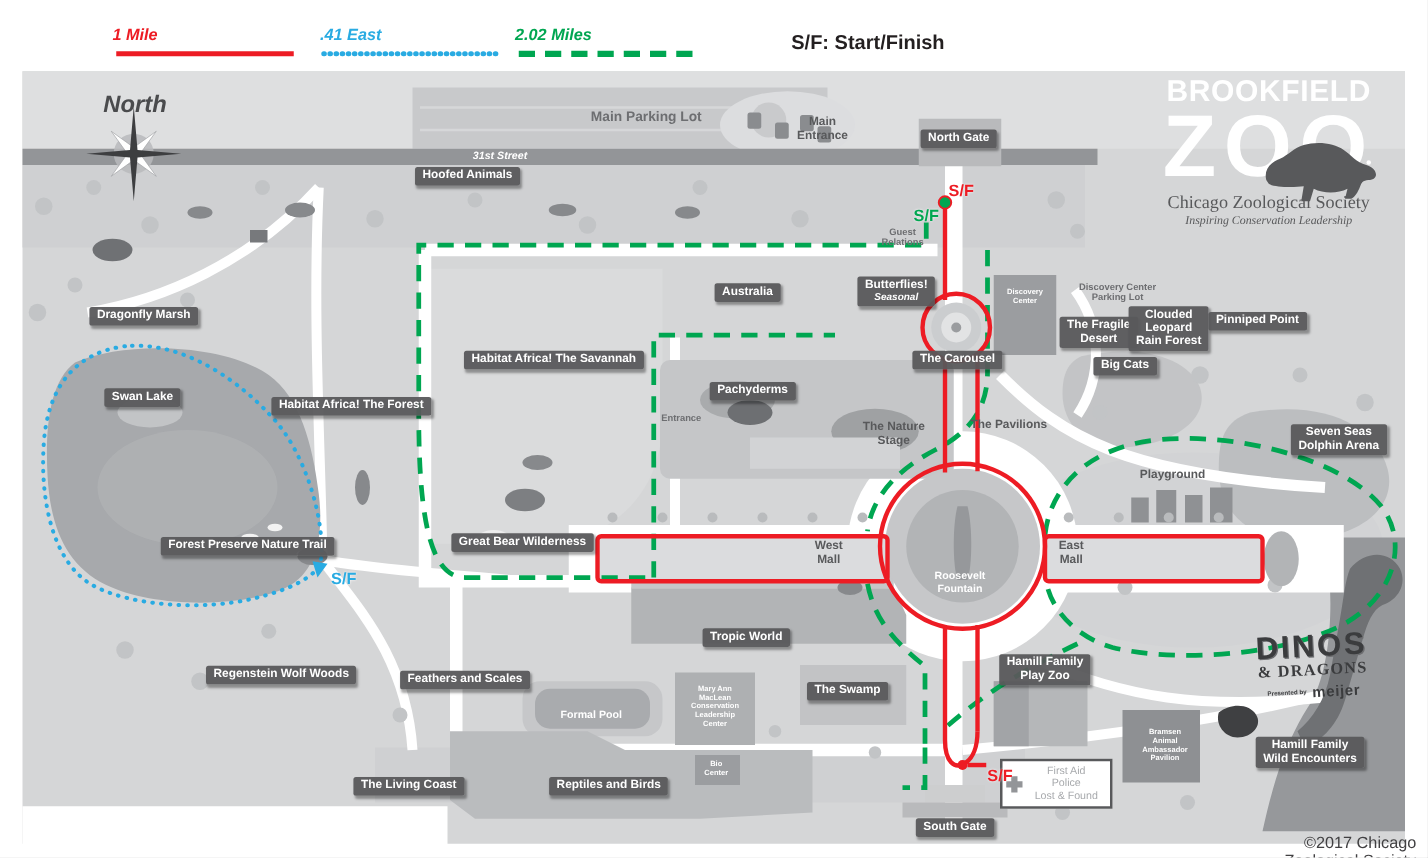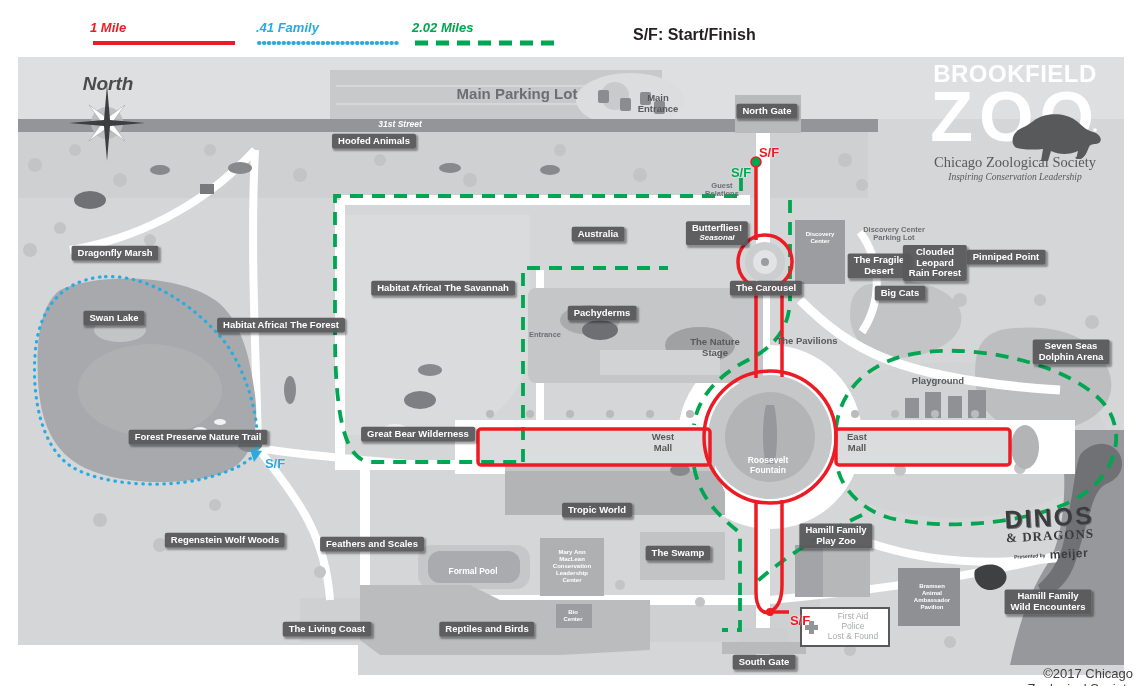--- a/index.html
+++ b/index.html
@@ -19,21 +19,21 @@
   .legend-note{position:absolute;left:633px;top:6px;font-weight:bold;font-size:16px;color:#231f20;}
 
   
   .map{position:absolute;left:0;top:0;width:1142px;height:574px;}
   #map-svg{position:absolute;left:0;top:0;}
 
   .map-label{position:absolute;transform:translate(-50%,-50%);text-align:center;line-height:1.12;white-space:nowrap;z-index:5;}
   .badge{background:rgba(88,89,91,.95);color:#fff;font-weight:bold;font-size:9.5px;padding:2px 6px;border-radius:2px;box-shadow:1.5px 2px 2px rgba(0,0,0,.35);}
   .badge .sub{font-style:italic;font-size:8px;font-weight:600;}
   .dark{color:#58595b;font-weight:bold;font-size:9.5px;}
-  .dark-lg{color:#6d6e71;font-weight:bold;font-size:15px;}
+  .dark-lg{color:#6d6e71;font-weight:bold;font-size:11px;}
   .dark-sm{color:#6d6e71;font-weight:bold;font-size:7.5px;}
   .white{color:#fff;font-weight:bold;font-size:8.5px;}
   .white-tiny{color:#fff;font-weight:bold;font-size:6px;line-height:1.15;}
   .street{color:#fff;font-weight:bold;font-style:italic;font-size:8.5px;}
   .north{color:#4a4b4d;font-weight:bold;font-style:italic;font-size:19px;}
   .sf-marker{position:absolute;transform:translate(-50%,-50%);font-weight:800;font-size:13px;z-index:6;text-shadow:0 0 2px #fff;}
 
   
   .bz-logo{position:absolute;left:905px;top:62px;width:220px;text-align:center;z-index:5;}
   .bz-l1{color:#fff;font-weight:bold;font-size:24px;letter-spacing:.5px;line-height:24px;}
@@ -68,21 +68,21 @@
   <div class="legend">
     <div id="legend-items">
   <div class="legend-item li-0">
     <span class="legend-label" style="color: rgb(237, 28, 36);">1 Mile</span>
     <svg class="legend-line" width="150" height="8">
       <line x1="3" y1="4" x2="145" y2="4" stroke="#ed1c24" class="solid"></line>
     </svg>
   </div>
 
   <div class="legend-item li-1">
-    <span class="legend-label" style="color: rgb(41, 171, 226);">.41 Family</span>
+    <span class="legend-label" style="color: rgb(41, 171, 226);">.41 East</span>
     <svg class="legend-line" width="150" height="8">
       <line x1="3" y1="4" x2="145" y2="4" stroke="#29abe2" class="dotted"></line>
     </svg>
   </div>
 
   <div class="legend-item li-2">
     <span class="legend-label" style="color: rgb(0, 166, 81);">2.02 Miles</span>
     <svg class="legend-line" width="150" height="8">
       <line x1="3" y1="4" x2="145" y2="4" stroke="#00a651" class="dashed"></line>
     </svg>

